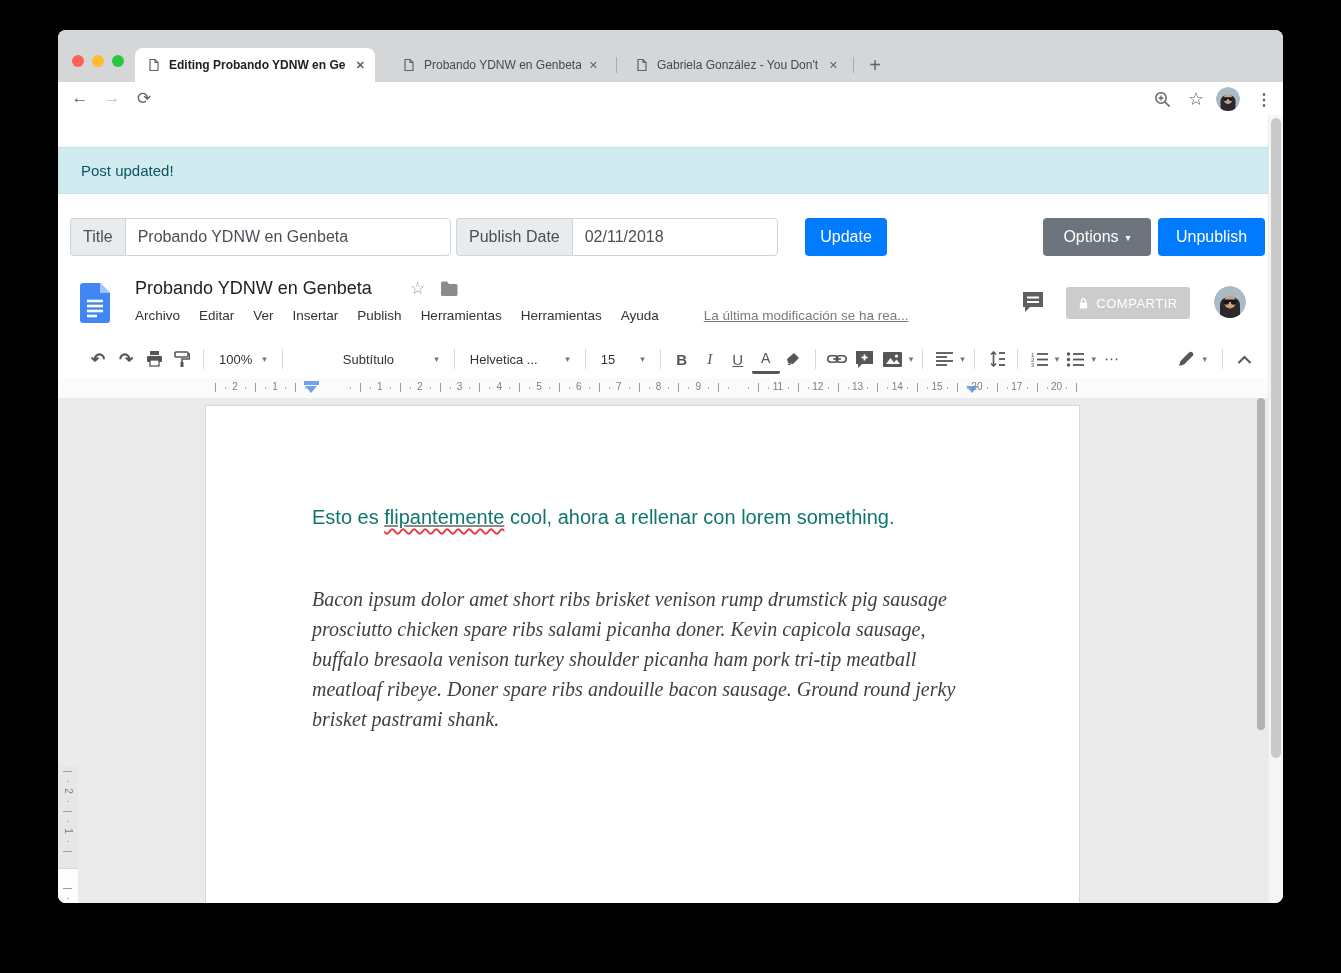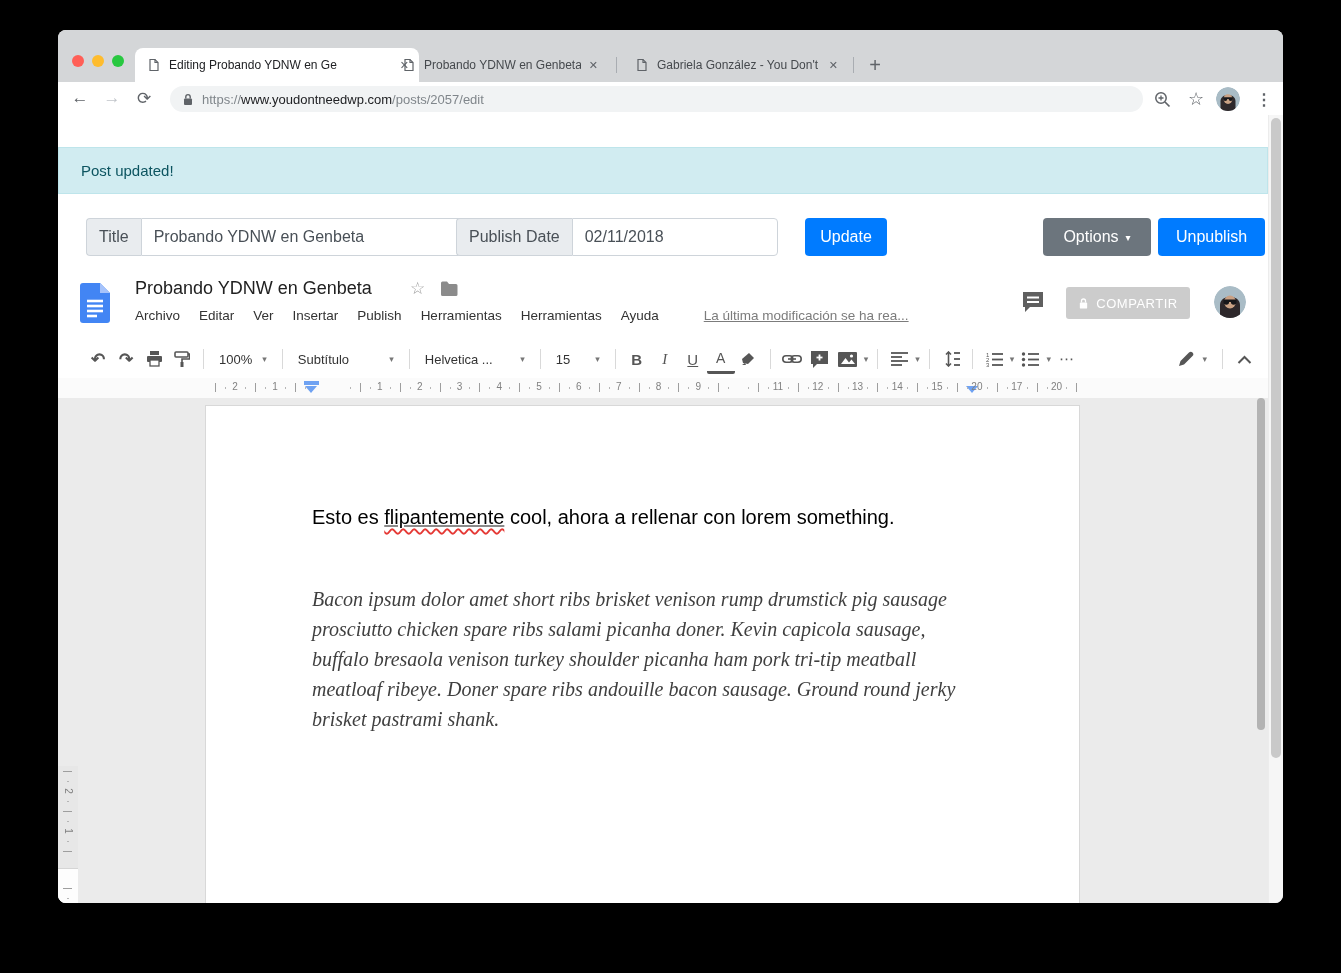--- a/index.html
+++ b/index.html
@@ -99,21 +99,21 @@
         transform:translate(-50%,-50%) rotate(90deg);}
   .vtickL{position:absolute;left:5px;width:9px;height:1px;background:#9e9e9e;}
   .vtickS{position:absolute;left:9px;width:2px;height:1px;background:#b5b5b5;}
   .marker{position:absolute;width:0;height:0;border-left:6px solid transparent;
           border-right:6px solid transparent;border-top:7px solid #6fa2f2;top:8px;}
   .markerbar{position:absolute;left:246px;top:3px;width:15px;height:4px;background:#6fa2f2;}
   
   .canvas{position:absolute;left:0;top:368px;width:1210px;height:505px;background:#ebebeb;}
   .docpage{position:absolute;left:147px;top:7px;width:875px;height:498px;background:#fff;
            border:1px solid #d8d8d8;border-bottom:none;box-sizing:border-box;}
-  .dheading{position:absolute;left:106px;top:100px;width:680px;font-size:20px;color:#000000;}
+  .dheading{position:absolute;left:106px;top:100px;width:680px;font-size:20px;color:#0f766e;}
   .u-solid{text-decoration:underline;text-decoration-color:#8a8a8a;}
   .u-wavy{text-decoration:underline wavy #e53935;text-underline-offset:4px;}
   .dbody{position:absolute;left:106px;top:178px;width:668px;font-size:20px;line-height:30px;
          color:#3f3f3f;font-family:"Liberation Serif",serif;font-style:italic;}
   .inner-sb{position:absolute;left:1199px;top:368px;width:8px;height:332px;background:#b3b3b3;
             border-radius:4px;cursor:pointer;}
   .outer-sb{position:absolute;left:1210px;top:85px;width:15px;height:788px;background:#f6f6f6;
             border-left:1px solid #ececec;box-sizing:border-box;}
   .outer-th{position:absolute;left:2px;top:3px;width:10px;height:640px;background:#c9c9c9;
             border-radius:5px;cursor:pointer;}
@@ -122,21 +122,21 @@
 </head>
 <body>
 
 <div class="window">
 
   <div class="tabstrip">
     <span class="tlight tl-red"></span>
     <span class="tlight tl-yellow"></span>
     <span class="tlight tl-green"></span>
 
-    <div class="tab active" style="left:77px;width:284px;">
+    <div class="tab active" style="left:77px;width:240px;font-weight:bold;">
       <span class="fav">
         <svg width="14" height="14" viewBox="0 0 14 14">
             <path d="M3 1.5h5l3 3v8H3z" fill="none" stroke="#5f6368" stroke-width="1.2"></path>
             <path d="M8 1.5v3h3" fill="none" stroke="#5f6368" stroke-width="1.2"></path>
           </svg>
       </span>
       <span class="ttl">Editing Probando YDNW en Ge</span>
       <span class="x">✕</span>
     </div>
 
@@ -166,31 +166,20 @@
 
     <div class="tabsep" style="left:795px;"></div>
     <div class="newtab">+</div>
   </div>
 
   <div class="navbar">
     <div class="navbtn" style="left:8px;">←</div>
     <div class="navbtn disabled" style="left:40px;">→</div>
     <div class="navbtn" style="left:72px;">⟳</div>
 
-    <div class="omnibox">
-      <span class="lock">
-        <svg width="12" height="13" viewBox="0 0 12 13">
-            <rect x="2" y="5.5" width="8" height="6.5" rx="1" fill="#5f6368"></rect>
-            <path d="M3.8 5.5V3.8a2.2 2.2 0 0 1 4.4 0v1.7" fill="none" stroke="#5f6368" stroke-width="1.4"></path>
-          </svg>
-      </span>
-      <span class="u-scheme">https://</span>
-        <span class="u-host">www.youdontneedwp.com</span>
-        <span class="u-path">/posts/2057/edit</span>
-    </div>
 
     <div class="obicon" style="left:1090px;">
       <svg width="17" height="17" viewBox="0 0 17 17">
           <circle cx="7" cy="7" r="5.2" fill="none" stroke="#5f6368" stroke-width="1.5"></circle>
           <line x1="11" y1="11" x2="15.5" y2="15.5" stroke="#5f6368" stroke-width="1.7"></line>
           <line x1="4.5" y1="7" x2="9.5" y2="7" stroke="#5f6368" stroke-width="1.3"></line>
           <line x1="7" y1="4.5" x2="7" y2="9.5" stroke="#5f6368" stroke-width="1.3"></line>
         </svg>
     </div>
     <div class="obicon" style="left:1124px;font-size:18px;">☆</div>
@@ -206,21 +195,21 @@
     </div>
     <div class="obicon" style="left:1192px;font-weight:bold;">⋮</div>
   </div>
 
 
   <div class="alert">
     <span>Post updated!</span>
   </div>
 
   <div class="formrow">
-    <div class="igroup" style="left:12px;width:385px;margin-left:16px;">
+    <div class="igroup" style="left:12px;width:385px;">
       <span class="addon">Title</span>
       <input class="tinput" style="width: 300px;" type="text" value="Probando YDNW en Genbeta">
     </div>
     <div class="igroup" style="left:398px;width:330px;">
       <span class="addon">Publish Date</span>
       <input class="tinput" style="width: 180px;" type="text" value="02/11/2018">
     </div>
     <button class="btn btn-primary" style="left:747px;width:82px;">Update</button>
     <button class="btn btn-secondary" style="left:985px;width:108px;">
       <span>Options</span><span class="caret-dn">▾</span>
@@ -303,21 +292,21 @@
           <path d="M14 3 h1.5 v5 H8 v3" fill="none" stroke="#565656" stroke-width="1.6"></path>
           <rect x="6.5" y="11" width="3" height="5" fill="#565656"></rect>
         </svg>
     </div>
     <div class="tdiv"></div>
     <div class="tsel">
       <span>100%</span>
         <span class="cv">▾</span>
     </div>
     <div class="tdiv"></div>
-    <div class="tsel" style="width:96px;justify-content:space-between;">
+    <div class="tsel" style="width:96px;justify-content:space-between;margin-left:45px;">
       <span>Subtítulo</span>
         <span class="cv">▾</span>
     </div>
     <div class="tdiv"></div>
     <div class="tsel" style="width:100px;justify-content:space-between;">
       <span>Helvetica ...</span>
         <span class="cv">▾</span>
     </div>
     <div class="tdiv"></div>
     <div class="tsel" style="width:44px;justify-content:space-between;">

